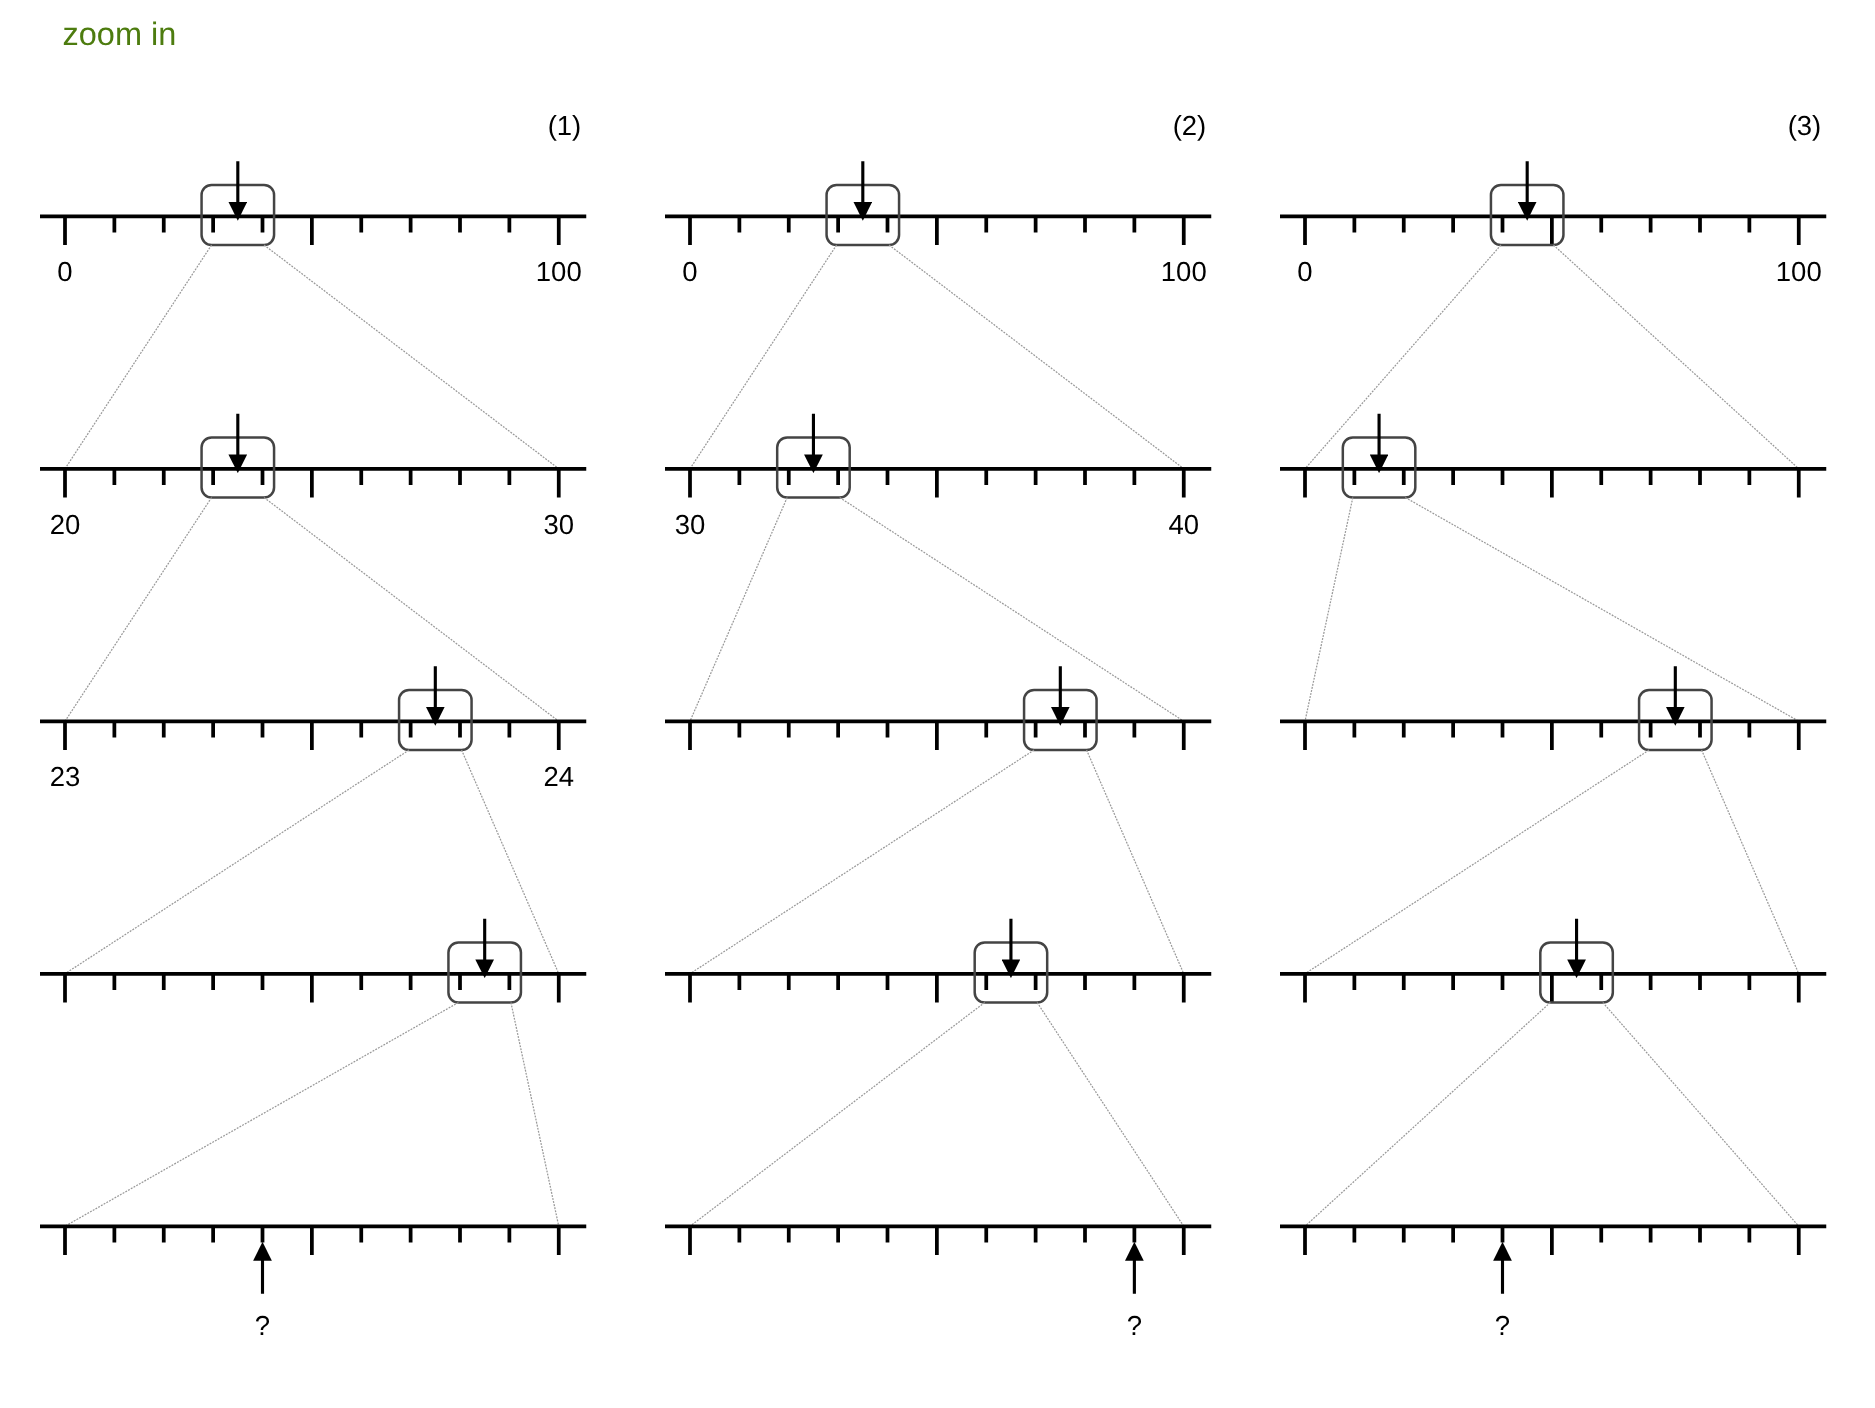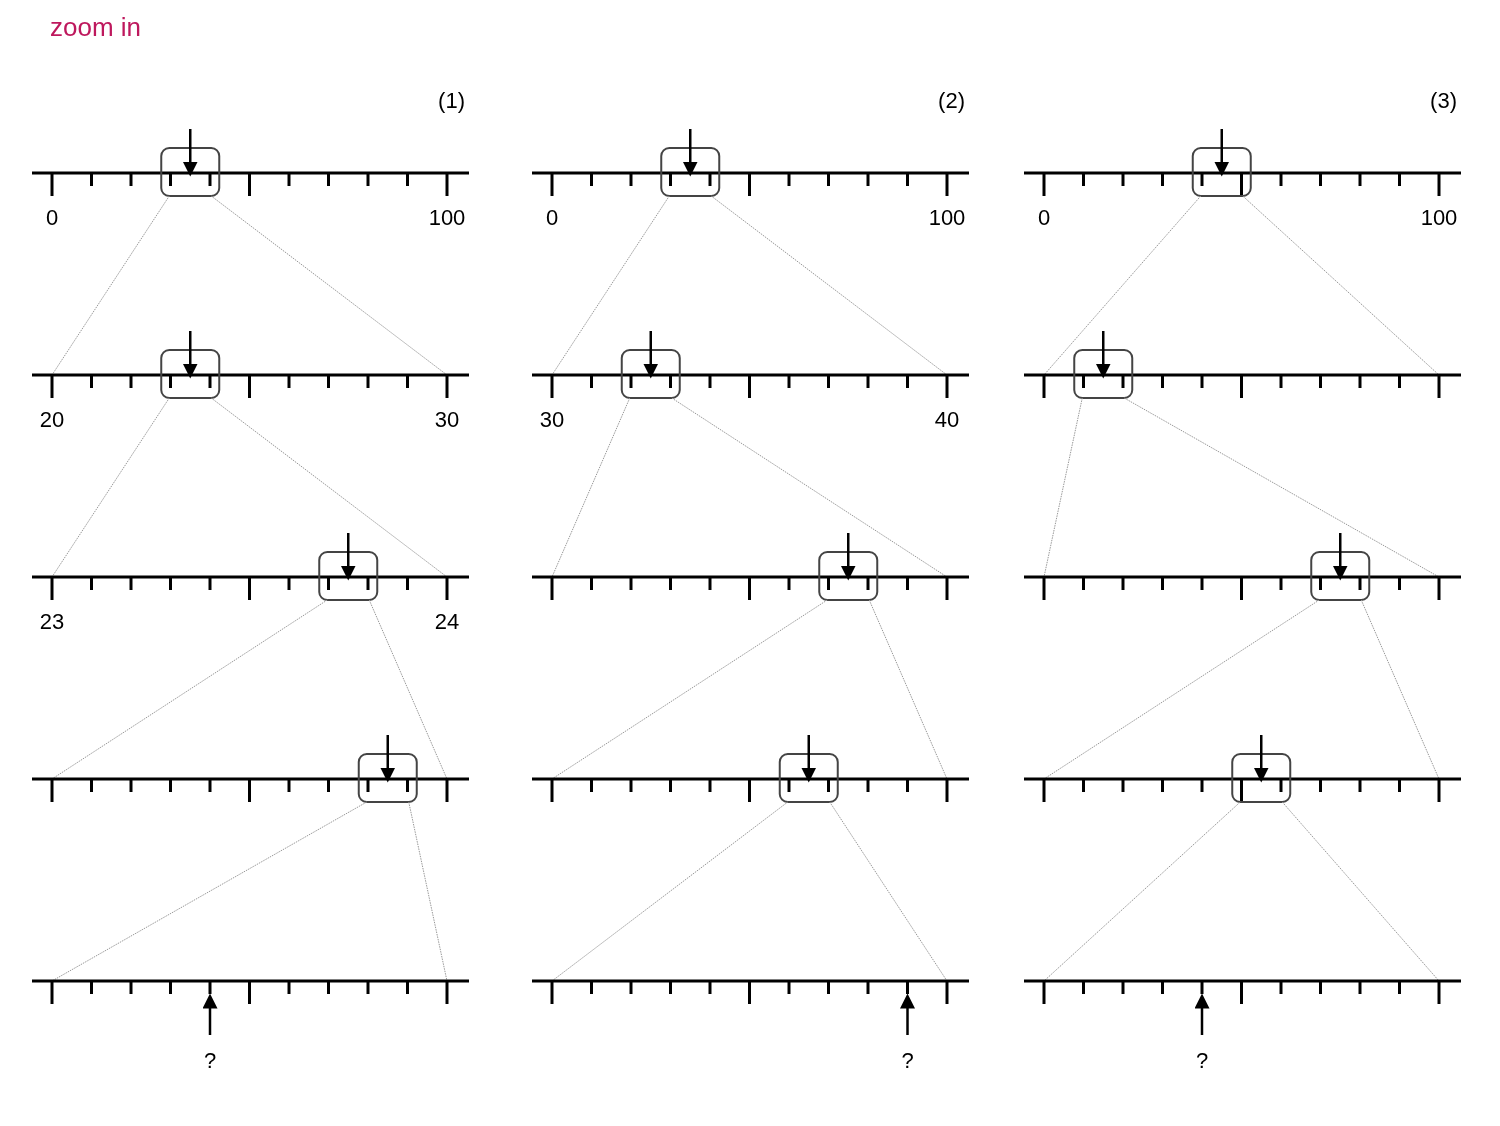--- a/index.html
+++ b/index.html
@@ -1,17 +1,17 @@
 <!DOCTYPE html>
 <html><head>
 <meta charset="utf-8">
 <style>
   html,body{margin:0;padding:0;background:#fff;}
   body{width:1500px;height:1126px;position:relative;overflow:hidden;font-family:"Liberation Sans",sans-serif;}
-  #title{position:absolute;left:50px;top:12px;font-size:26px;color:#be185d;}
+  #title{position:absolute;left:50px;top:12px;font-size:26px;color:#4d7c0f;}
   svg{position:absolute;left:0;top:0;}
   .lbl{font-family:"Liberation Sans",sans-serif;font-size:22px;fill:#000;}
 </style>
 </head>
 <body>
 
 <div id="title">zoom in</div>
 <svg id="diagram" width="1500" height="1126" viewBox="0 0 1500 1126">
     <defs>
       <marker id="ah" markerWidth="6" markerHeight="6" refX="3" refY="3" orient="auto" markerUnits="strokeWidth">

